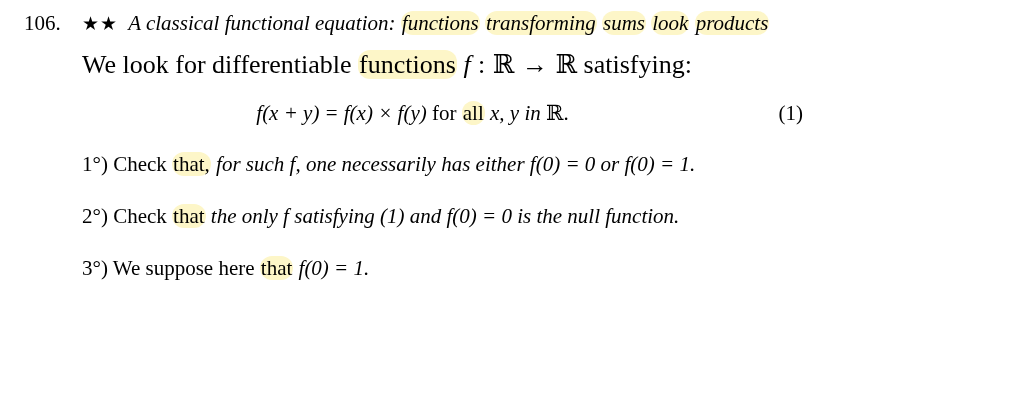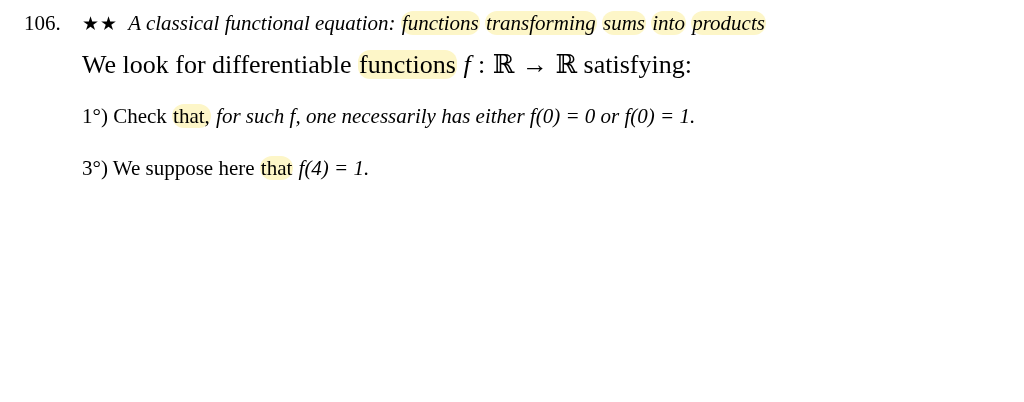--- a/index.html
+++ b/index.html
@@ -115,37 +115,49 @@
     <div class="ex-number">106.</div>
 
     <div class="ex-body">
 
       <div class="title-line">
         <span class="stars">★★</span>
         <span class="title-text sp"> </span><span class="title-text">A classical functional equation:</span>
         <span class="title-text hl">functions</span>
         <span class="title-text hl">transforming</span>
         <span class="title-text hl">sums</span>
-        <span class="title-text hl">into</span>
+        <span class="title-text hl">look</span>
         <span class="title-text hl">products</span>
       </div>
 
       <div class="para">
         <span>We look for differentiable </span><span class="hl">functions</span><span class="math mi"> f</span><span class="mo"> : </span><span class="rset">ℝ</span><span class="mo"> → </span><span class="rset">ℝ</span><span> satisfying:</span>
       </div>
 
+      <div class="equation-row">
+        <div class="equation">
+          <span class="math mi">f(x + y)</span>
+          <span class="mo">=</span>
+          <span class="math mi">f(x) × f(y)</span><span> for </span><span class="hl">all</span><span class="math mi"> x, y in </span><span class="rset">ℝ</span><span>.</span>
+        </div>
+        <div class="eq-tag">(1)</div>
+      </div>
 
       <div class="list-item">
         <span>1°)</span>
         <span>Check </span><span class="hl">that,</span><span class="math mi"> for such f, one necessarily has either f(0) = 0 or f(0) = 1.</span>
       </div>
 
+      <div class="list-item">
+        <span>2°)</span>
+        <span>Check </span><span class="hl">that</span><span class="math mi"> the only f satisfying (1) and f(0) = 0 is the null function.</span>
+      </div>
 
       <div class="list-item">
         <span>3°)</span>
-        <span>We suppose here </span><span class="hl">that</span><span class="math mi"> f(4) = 1.</span>
+        <span>We suppose here </span><span class="hl">that</span><span class="math mi"> f(0) = 1.</span>
       </div>
 
 
 
     </div>
   </div>
 </div>
 
 </body></html>

